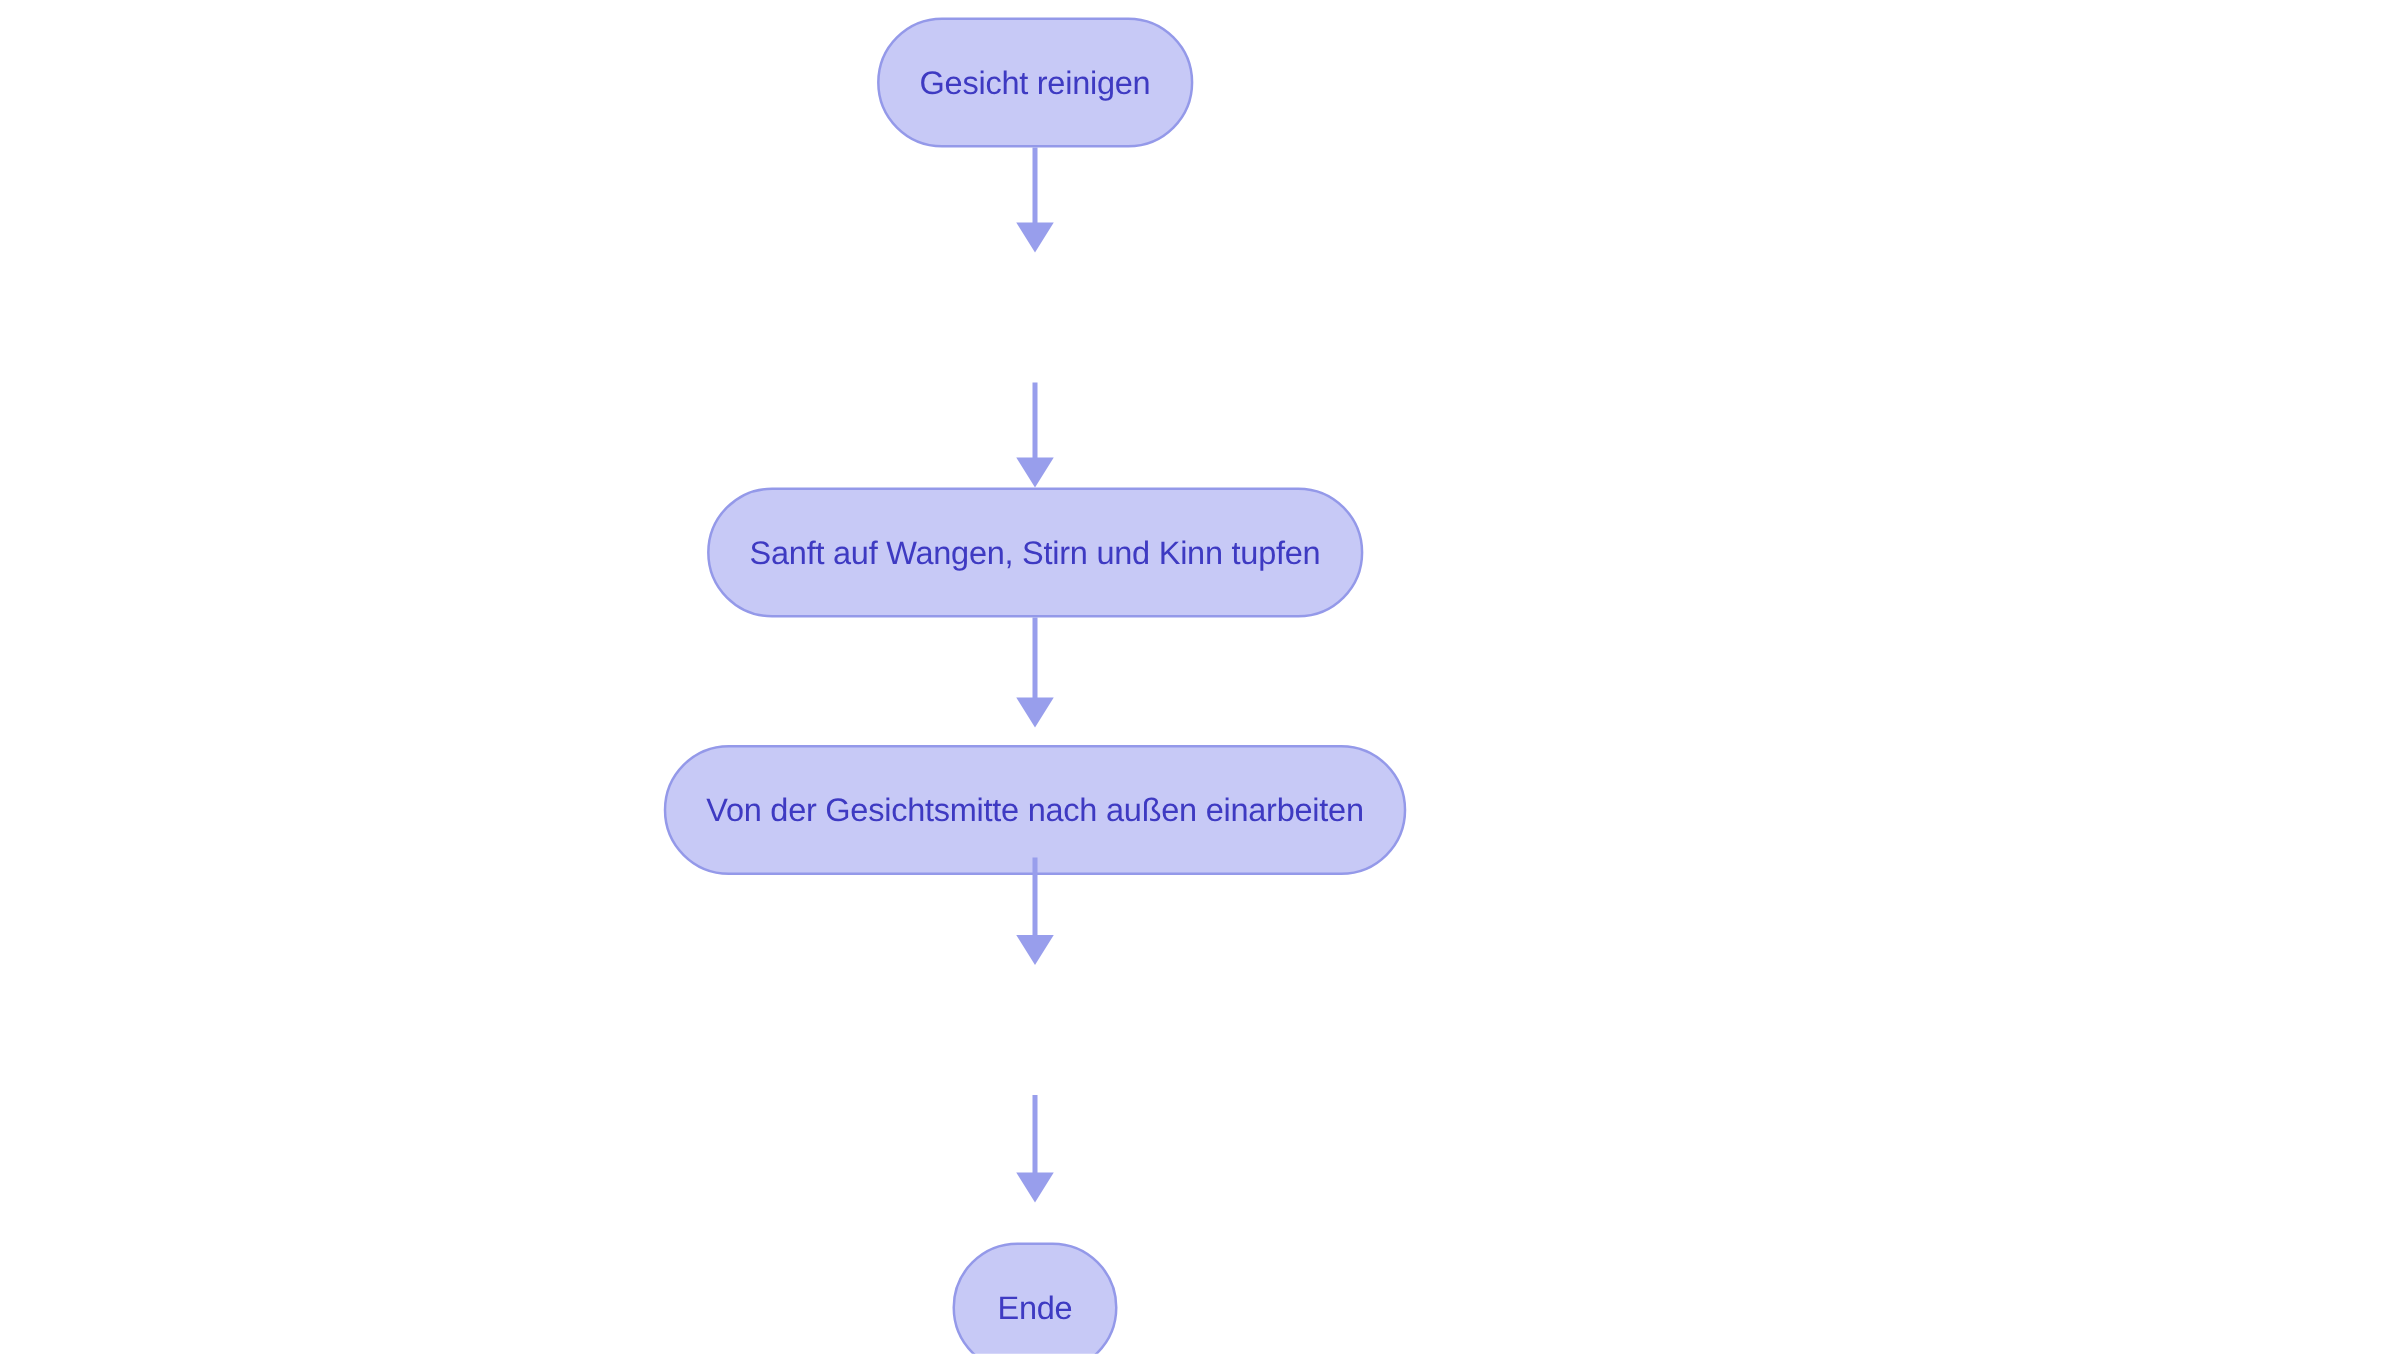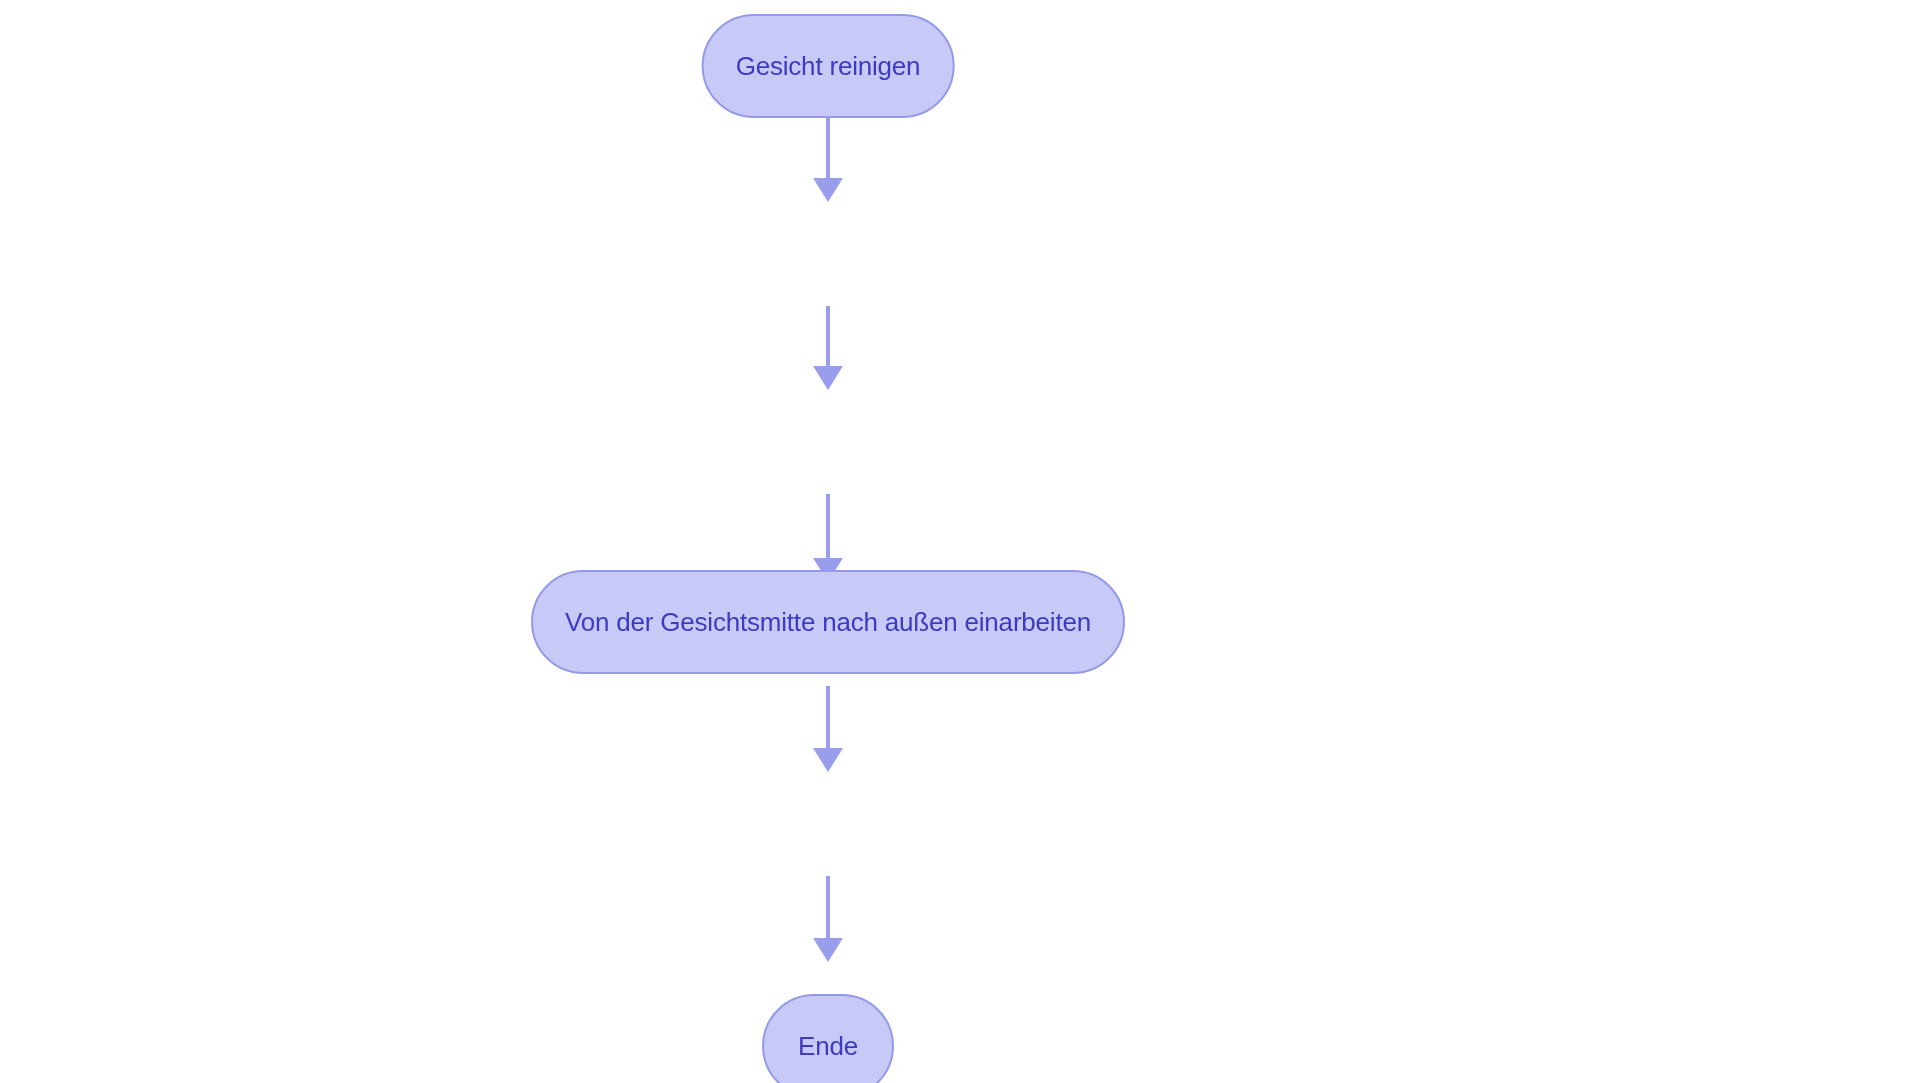--- a/index.html
+++ b/index.html
@@ -38,21 +38,21 @@
   }
   .node span {
     font-size: 26px;
     letter-spacing: -0.2px;
     color: #3e3ac2;
   }
 
   .n1 { top: 14px; }
   .n2 { top: 202px; }
   .n3 { top: 390px; }
-  .n4 { top: 570px; }
+  .n4 { top: 596px; }
   .n5 { top: 772px; }
   .n6 { top: 994px; }
 
   
   .arrow {
     position: absolute;
     left: 50%;
     transform: translateX(-50%);
     width: 34px;
   }
@@ -96,20 +96,23 @@
     <div class="line"></div>
     <div class="head"></div>
   </div>
 
 
   <div class="arrow a2">
     <div class="line"></div>
     <div class="head"></div>
   </div>
 
+  <div class="node n3">
+    <span>Sanft auf Wangen, Stirn und Kinn tupfen</span>
+  </div>
 
   <div class="arrow a3">
     <div class="line"></div>
     <div class="head"></div>
   </div>
 
   <div class="node n4">
     <span>Von der Gesichtsmitte nach außen einarbeiten</span>
   </div>
 

